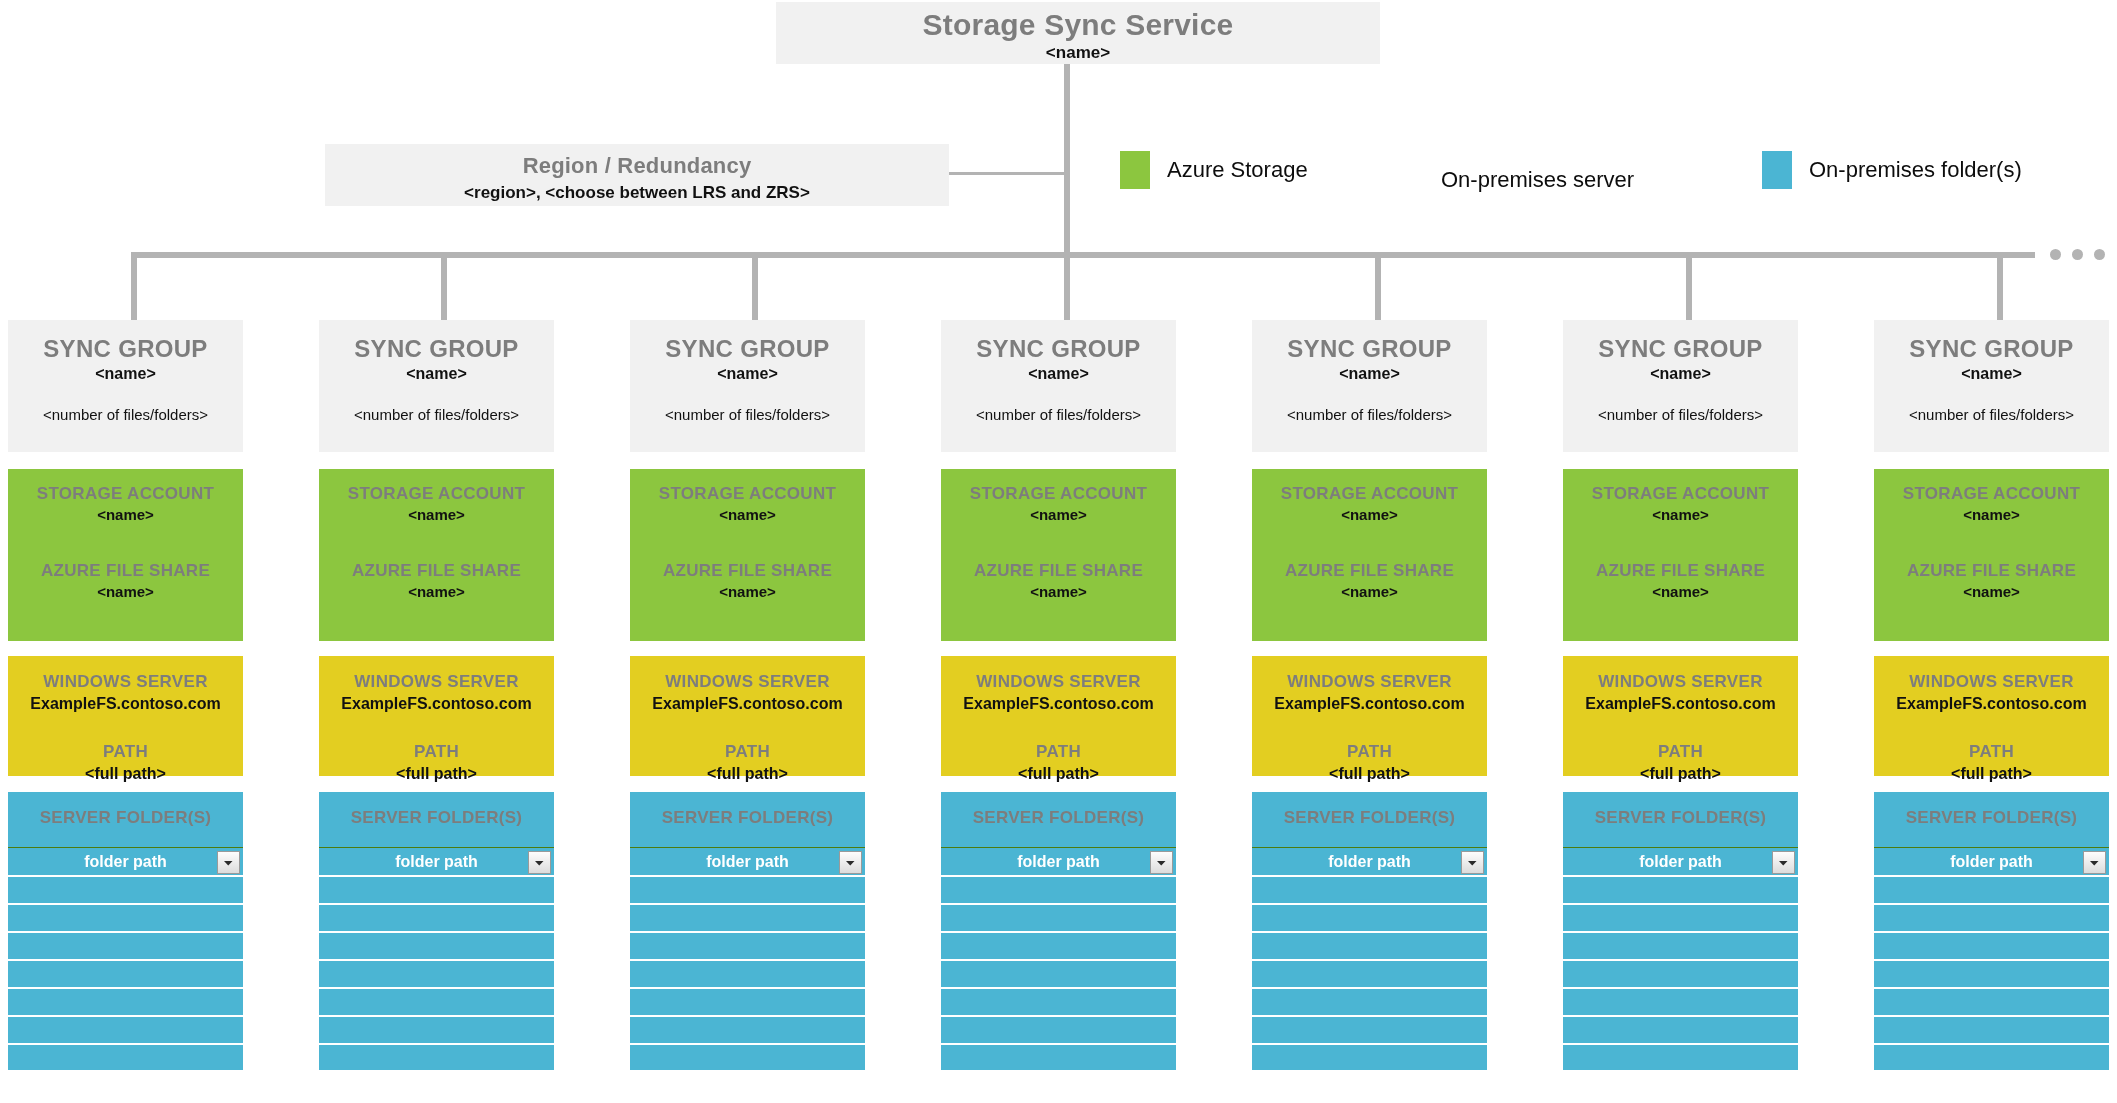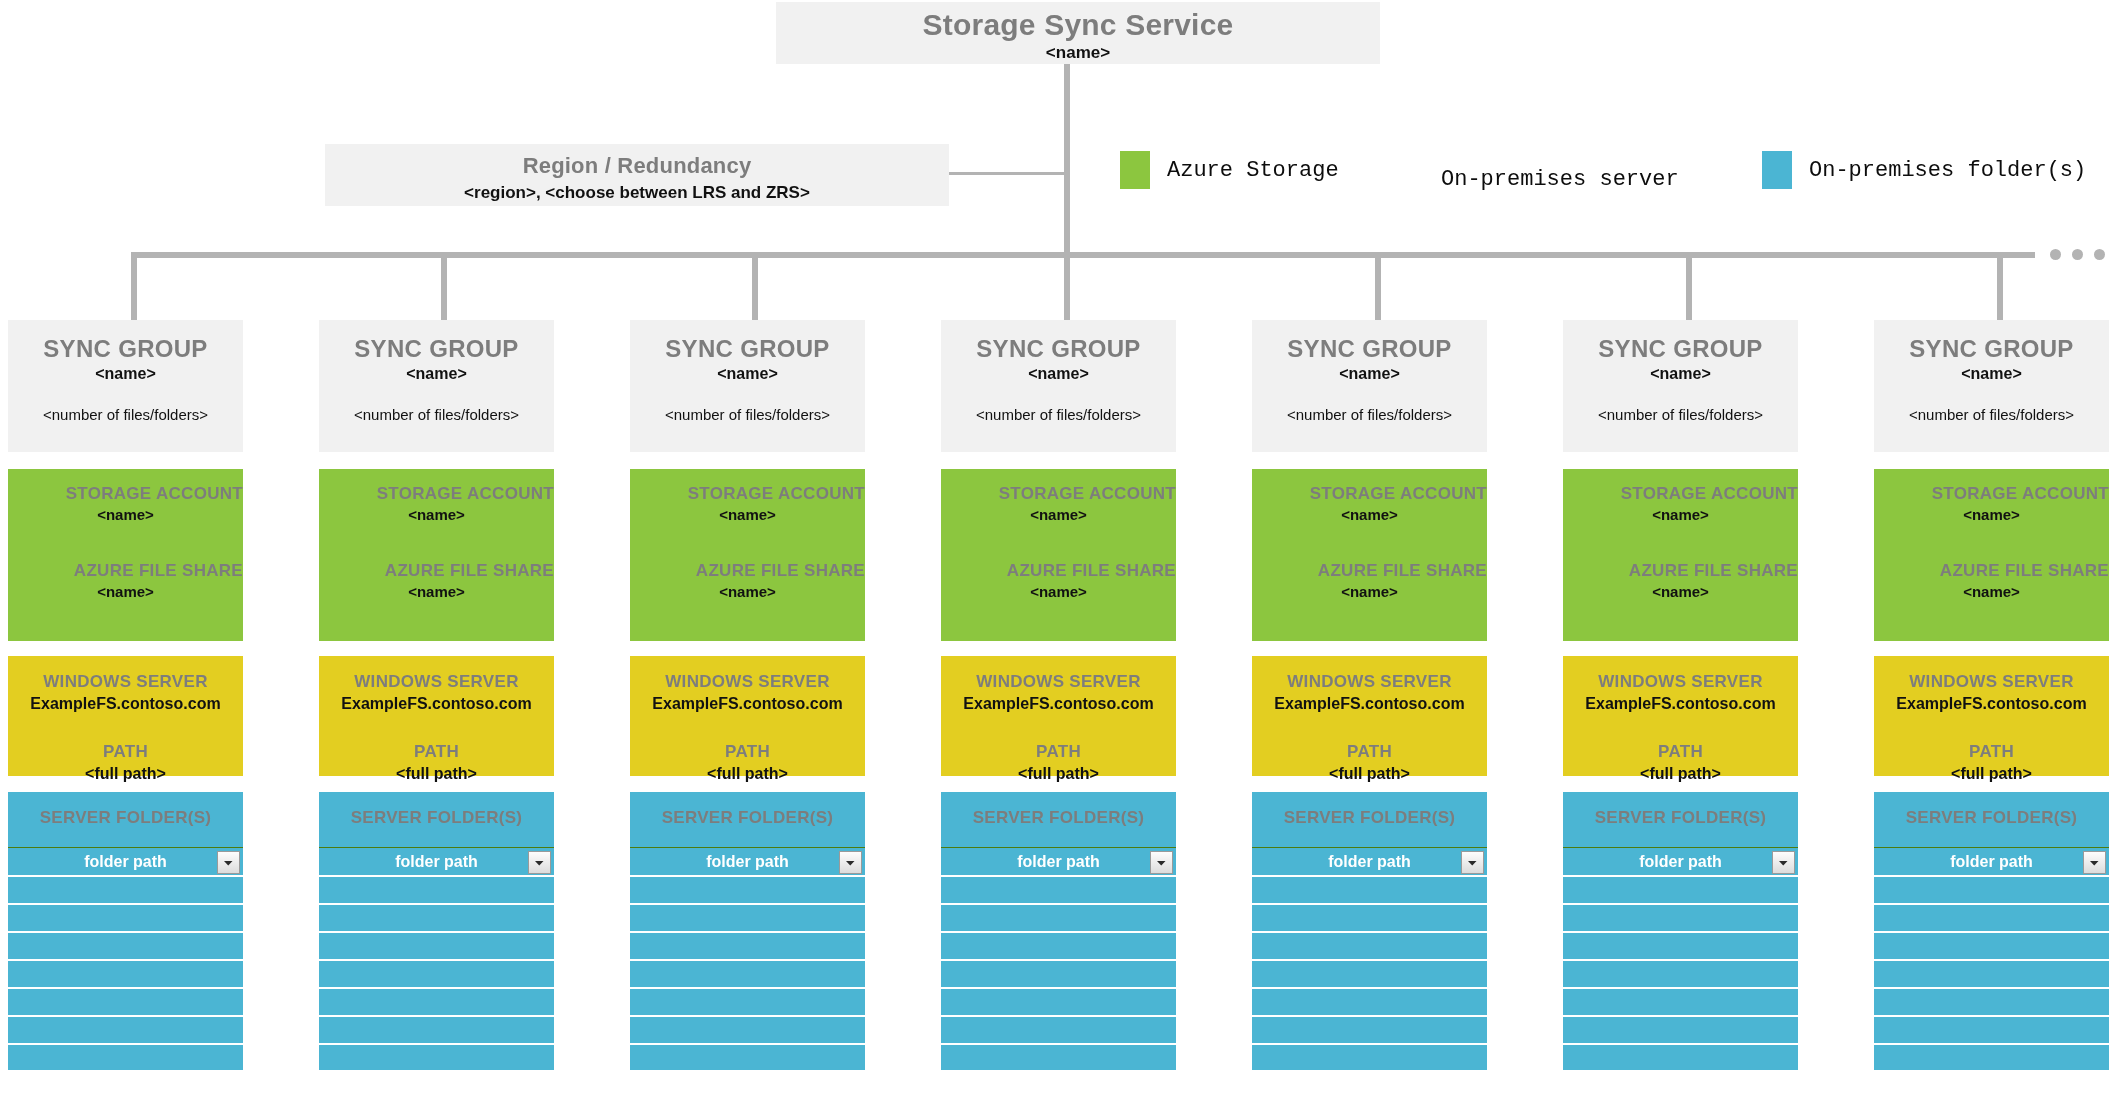--- a/index.html
+++ b/index.html
@@ -80,21 +80,20 @@
     display: flex;
     align-items: center;
     gap: 17px;
     height: 40px;
   }
   .legend-swatch { width: 30px; height: 38px; display: block; }
   .legend-label {
     font-size: 22px;
     color: #0d0d0d;
     white-space: nowrap;
-    font-family: Liberation Mono, monospace;
   }
 
   
   .column { position: absolute; top: 320px; width: 235px; }
 
   .card { box-sizing: border-box; width: 100%; text-align: center; }
 
   .card-title {
     font-weight: bold;
     color: #7d7d7d;
@@ -119,21 +118,21 @@
     margin-top: 21px;
   }
 
   
   .card-storage {
     background: #8cc63f;
     height: 172px;
     margin-top: 17px;
     padding-top: 13px;
   }
-  .card-storage .card-title { font-size: 17px; line-height: 23px; text-align: right; }
+  .card-storage .card-title { font-size: 17px; line-height: 23px; }
   .card-storage .card-value { font-size: 15px; line-height: 20px; }
   .card-storage .blk2 { margin-top: 34px; }
 
   
   .card-server {
     background: #e3ce21;
     height: 120px;
     margin-top: 15px;
     padding-top: 14px;
   }

